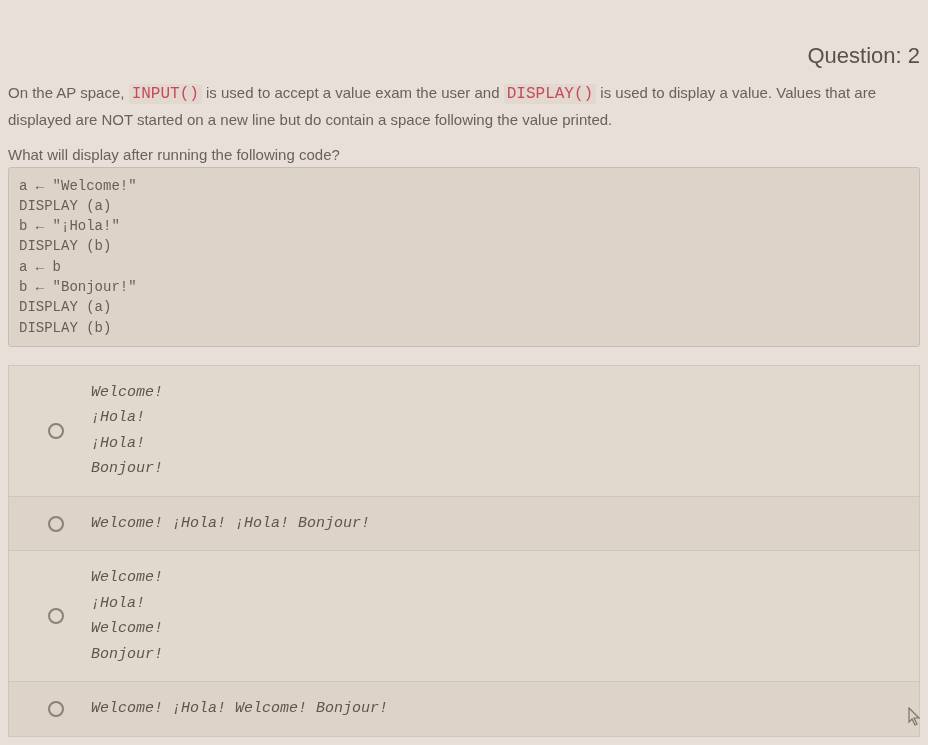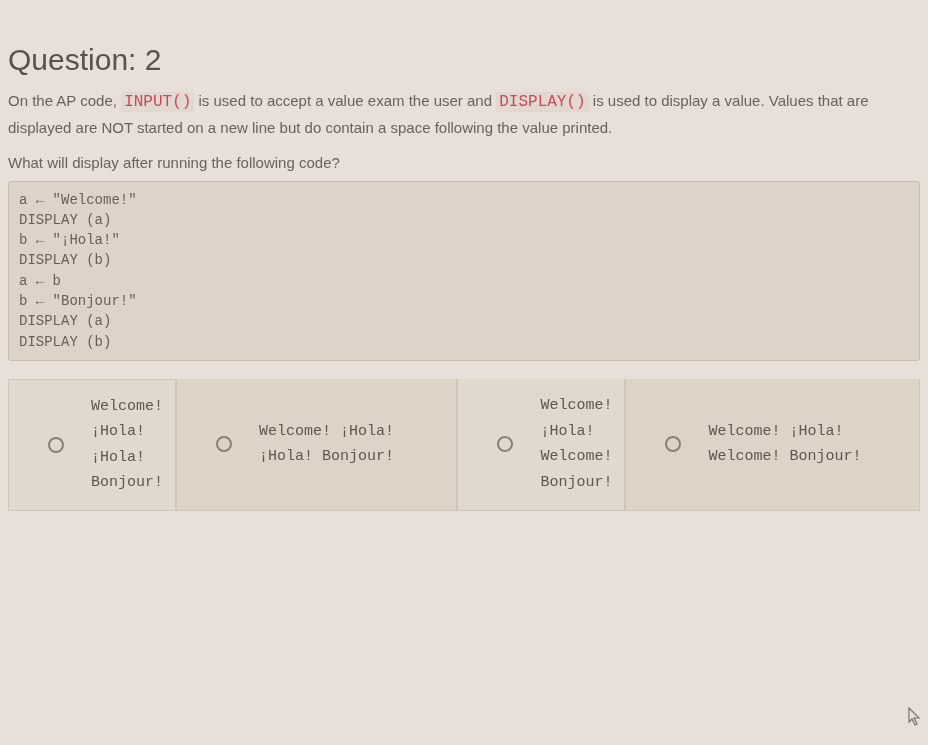--- a/index.html
+++ b/index.html
@@ -13,22 +13,22 @@
       width: 928px;
       height: 745px;
       padding: 8px;
       color: #6a625a;
       position: relative;
     }
     .container {
       width: 100%;
     }
     .question-title {
-      text-align: left;
-      font-size: 30px;
+      text-align: right;
+      font-size: 22px;
       font-weight: 400;
       color: #5a5248;
       margin-top: 35px;
       margin-bottom: 12px;
     }
     .prompt-text {
       font-size: 15px;
       line-height: 1.6;
       color: #6a625a;
       margin-bottom: 14px;
@@ -37,37 +37,38 @@
       font-family: "Courier New", Courier, monospace;
       color: #c74a5a;
       font-size: 16px;
       background: rgba(210,190,180,0.25);
       padding: 1px 3px;
       border-radius: 2px;
     }
     .question-sub {
       font-size: 15px;
       color: #6a625a;
-      margin-bottom: 10px;
+      margin-bottom: 4px;
     }
     .code-block {
       background: #ddd3c8;
       border: 1px solid #c8bdb0;
       border-radius: 3px;
       padding: 8px 10px;
       font-family: "Courier New", Courier, monospace;
       font-size: 14px;
       line-height: 1.45;
       color: #6a5f52;
       white-space: pre;
       margin-bottom: 18px;
     }
     .options {
       display: flex;
-      flex-direction: row;
+      flex-direction: column;
+      font-style: italic;
     }
     .option-row {
       display: flex;
       align-items: center;
       border: 1px solid #cfc5b8;
       padding: 10px 12px;
       background: #e2d9ce;
     }
     .option-row + .option-row {
       border-top: none;
@@ -107,21 +108,21 @@
     }
   </style>
 </head>
 <body>
 
 <div class="container">
 
   <h2 class="question-title">Question: 2</h2>
 
   <p class="prompt-text">
-    <span>On the AP code, </span><span class="inline-code">INPUT()</span><span> is used to accept a value exam the user and </span><span class="inline-code">DISPLAY()</span><span> is used to display a value. Values that are displayed are NOT started on a new line but do contain a space following the value printed.</span>
+    <span>On the AP space, </span><span class="inline-code">INPUT()</span><span> is used to accept a value exam the user and </span><span class="inline-code">DISPLAY()</span><span> is used to display a value. Values that are displayed are NOT started on a new line but do contain a space following the value printed.</span>
   </p>
 
   <p class="question-sub">What will display after running the following code?</p>
 
   <div class="code-block">a ← "Welcome!"
 DISPLAY (a)
 b ← "¡Hola!"
 DISPLAY (b)
 a ← b
 b ← "Bonjour!"

